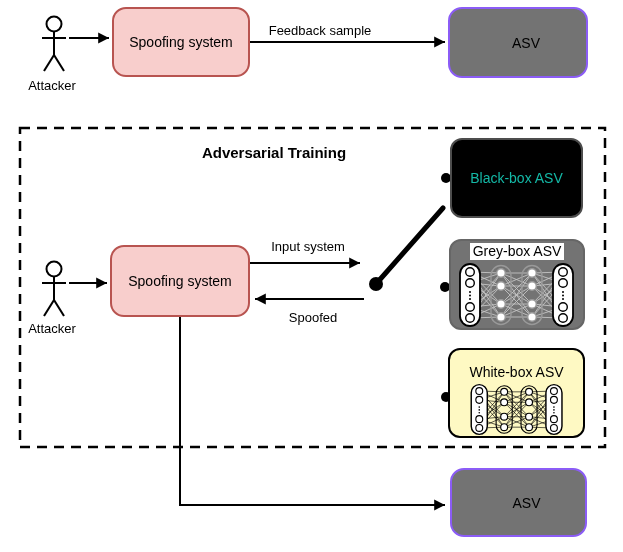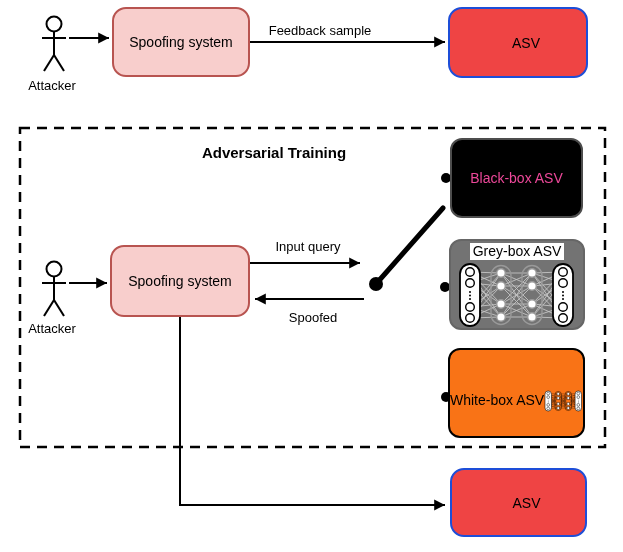--- a/index.html
+++ b/index.html
@@ -7,26 +7,26 @@
     position:relative;width:623px;height:552px;background:#ffffff;
     font-family:"Liberation Sans",sans-serif;color:#000;overflow:hidden;
   }
   svg.layer{position:absolute;left:0;top:0;width:623px;height:552px;}
   .box{
     position:absolute;box-sizing:border-box;border-radius:14px;
     display:flex;align-items:center;justify-content:center;
     font-size:14px;text-align:left;
   }
   .pink{background:#f8cecc;border:2px solid #b85450;}
-  .green{background:#ef4444;border:2px solid #1d4ed8;padding-left:16px;}
-  .blackbox{background:#000000;border:2px solid #4d4d4d;color:#ec4899;border-radius:12px;}
+  .green{background:#737373;border:2px solid #8b5cf6;padding-left:16px;}
+  .blackbox{background:#000000;border:2px solid #4d4d4d;color:#14b8a6;border-radius:12px;}
   .greybox{background:#737373;border:2px solid #666666;border-radius:12px;
     flex-direction:column;justify-content:flex-start;padding-top:2px;}
-  .whitebox{background:#f97316;border:2px solid #000000;border-radius:12px;
-    flex-direction:row;justify-content:flex-start;padding-top:14px;}
+  .whitebox{background:#fef9c3;border:2px solid #000000;border-radius:12px;
+    flex-direction:column;justify-content:flex-start;padding-top:14px;}
   .nn-title{font-size:14px;line-height:17px;white-space:nowrap;}
   .nn-title.on-grey{background:#ffffff;padding:0 3px;}
   .lbl{
     position:absolute;transform:translate(-50%,-50%);
     font-size:13px;white-space:nowrap;text-align:center;
   }
   .lbl.bold{font-weight:bold;font-size:15px;}
   svg.nn{display:block;margin-top:2px;}
 </style>
 </head>
@@ -252,16 +252,16 @@
   </div>
 
   <div class="box green" style="left:450px;top:468px;width:137px;height:69px;">
     <span>ASV</span>
   </div>
 
   <div class="lbl" style="left:52px;top:85px;">Attacker</div>
   <div class="lbl" style="left:320px;top:30px;">Feedback sample</div>
   <div class="lbl bold" style="left:274px;top:152px;">Adversarial Training</div>
   <div class="lbl" style="left:52px;top:328px;">Attacker</div>
-  <div class="lbl" style="left:308px;top:246px;">Input query</div>
+  <div class="lbl" style="left:308px;top:246px;">Input system</div>
   <div class="lbl" style="left:313px;top:317px;">Spoofed</div>
 
 </div>
 
 </body></html>

